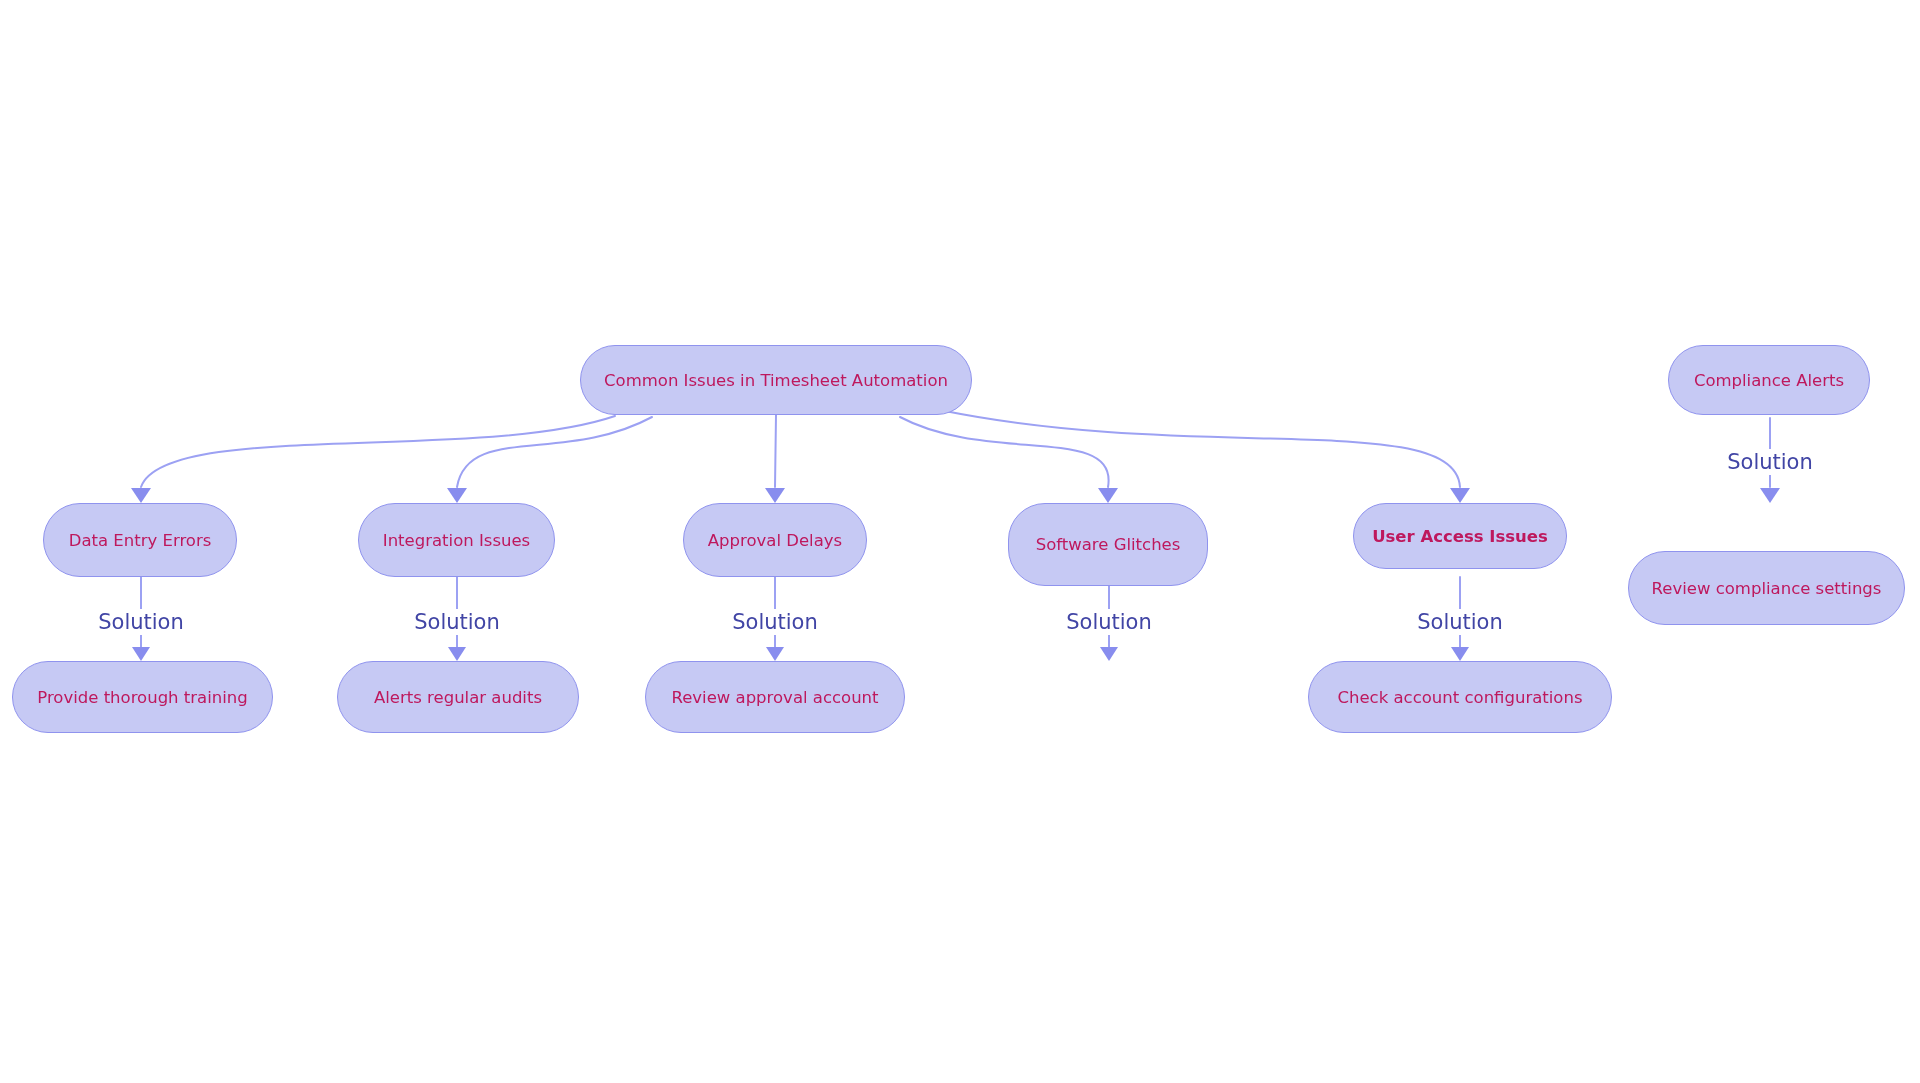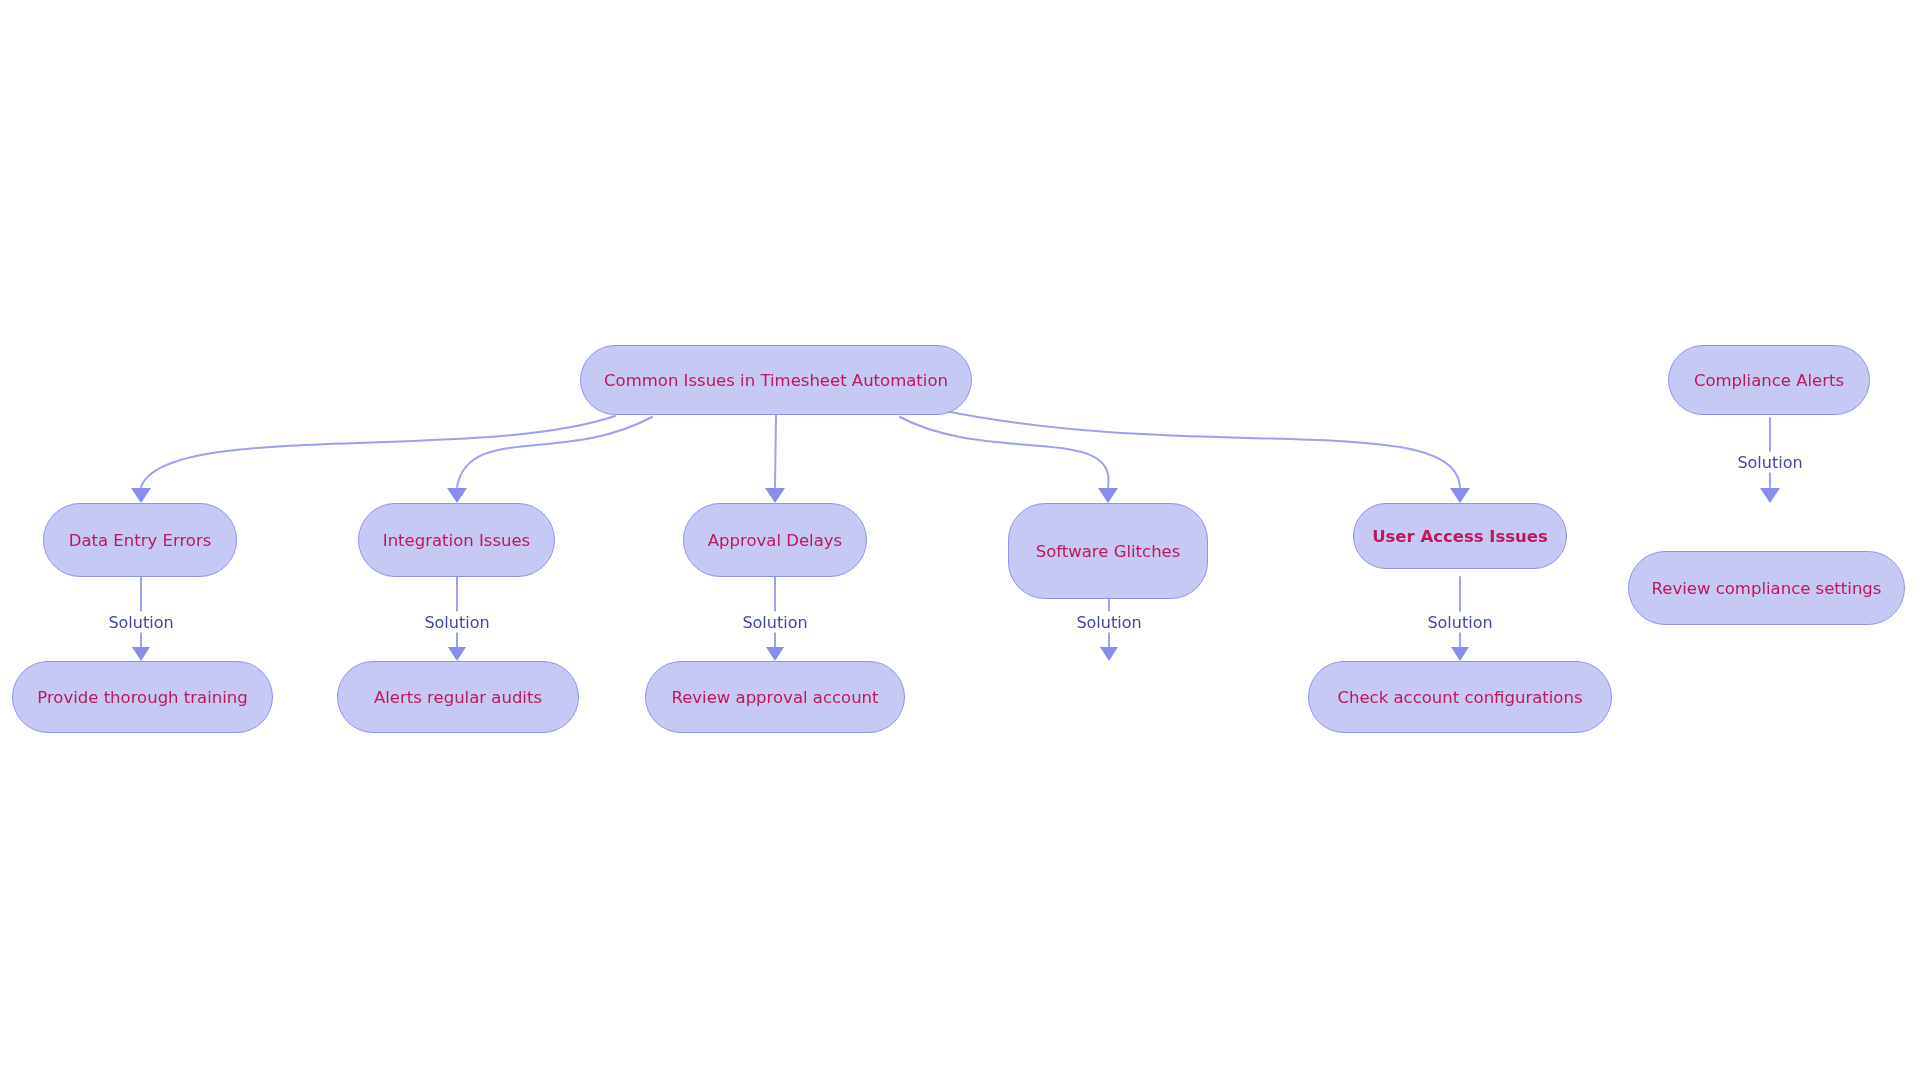--- a/index.html
+++ b/index.html
@@ -45,21 +45,21 @@
     text-align: center;
     white-space: nowrap;
     box-sizing: border-box;
     z-index: 2;
   }
   .edge-label {
     position: absolute;
     transform: translate(-50%, -50%);
     background: #ffffff;
     color: #4145a5;
-    font-size: 16px;
+    font-size: 21px;
     padding: 1px 7px;
     white-space: nowrap;
     z-index: 3;
   }
 </style>
 </head>
 <body>
 
 <div class="canvas">
 
@@ -91,21 +91,21 @@
     <polygon points="1100,647 1118,647 1109,661"></polygon>
     <polygon points="1451,647 1469,647 1460,661"></polygon>
   </svg>
 
   <div class="node" style="left:580px; top:345px; width:392px; height:70px;">Common Issues in Timesheet Automation</div>
   <div class="node" style="left:1668px; top:345px; width:202px; height:70px;">Compliance Alerts</div>
 
   <div class="node" style="left:43px; top:503px; width:194px; height:74px;">Data Entry Errors</div>
   <div class="node" style="left:358px; top:503px; width:197px; height:74px;">Integration Issues</div>
   <div class="node" style="left:683px; top:503px; width:184px; height:74px;">Approval Delays</div>
-  <div class="node" style="left:1008px; top:503px; width:200px; height:96px;">Software Glitches</div>
+  <div class="node" style="left:1008px; top:503px; width:200px; height:83px;">Software Glitches</div>
   <div class="node" style="left:1353px; top:503px; width:214px; height:66px;font-weight:bold;">User Access Issues</div>
   <div class="node" style="left:1628px; top:503px; width:277px; height:74px;margin-top:48px;">Review compliance settings</div>
 
   <div class="node" style="left:12px; top:661px; width:261px; height:72px;">Provide thorough training</div>
   <div class="node" style="left:337px; top:661px; width:242px; height:72px;">Alerts regular audits</div>
   <div class="node" style="left:645px; top:661px; width:260px; height:72px;">Review approval account</div>
   <div class="node" style="left:1308px; top:661px; width:304px; height:72px;">Check account configurations</div>
 
   <div class="edge-label" style="left:141px; top:622px;">Solution</div>
   <div class="edge-label" style="left:457px; top:622px;">Solution</div>

